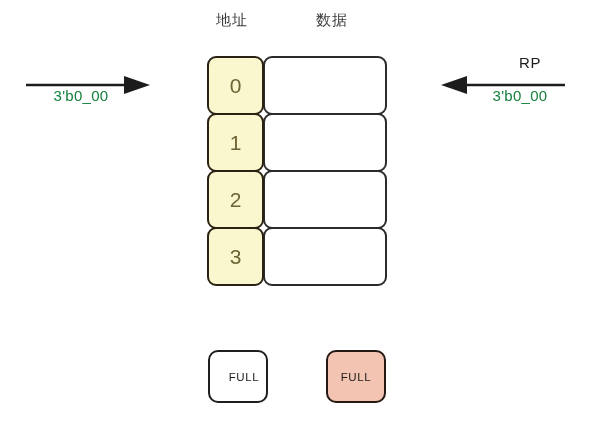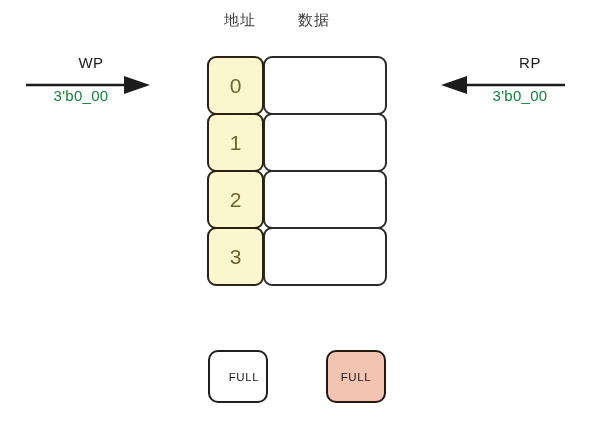--- a/index.html
+++ b/index.html
@@ -19,24 +19,23 @@
     height: 422px;
   }
 
   
   .col-header {
     position: absolute;
     font-size: 15px;
     color: #3b3b3b;
     letter-spacing: 1px;
     white-space: nowrap;
-    margin-left: 8px;
   }
   #header-address { left: 216px; top: 11px; }
-  #header-data    { left: 290px; top: 11px; }
+  #header-data    { left: 316px; top: 11px; }
 
   
   #memory-table {
     position: absolute;
     left: 207px;
     top: 56px;
     width: 180px;
   }
   .mem-row {
     position: relative;
@@ -168,21 +167,20 @@
     </div>
 
     <div class="mem-row">
       <div class="addr-cell">3</div>
       <div class="data-cell"></div>
     </div>
 
   </div>
 
   <div class="pointer" id="wp-pointer">
-    <div class="pointer-label">WP</div>
     <svg class="arrow-svg" width="130" height="20" viewBox="0 0 130 20">
       <line x1="2" y1="10" x2="104" y2="10" stroke="#1c1c1c" stroke-width="2.4"></line>
       <polygon points="100,1 126,10 100,19" fill="#1c1c1c"></polygon>
     </svg>
     <div class="pointer-value">3'b0_00</div>
   </div>
 
   <div class="pointer" id="rp-pointer">
     <div class="pointer-label">RP</div>
     <svg class="arrow-svg" width="130" height="20" viewBox="0 0 130 20">

